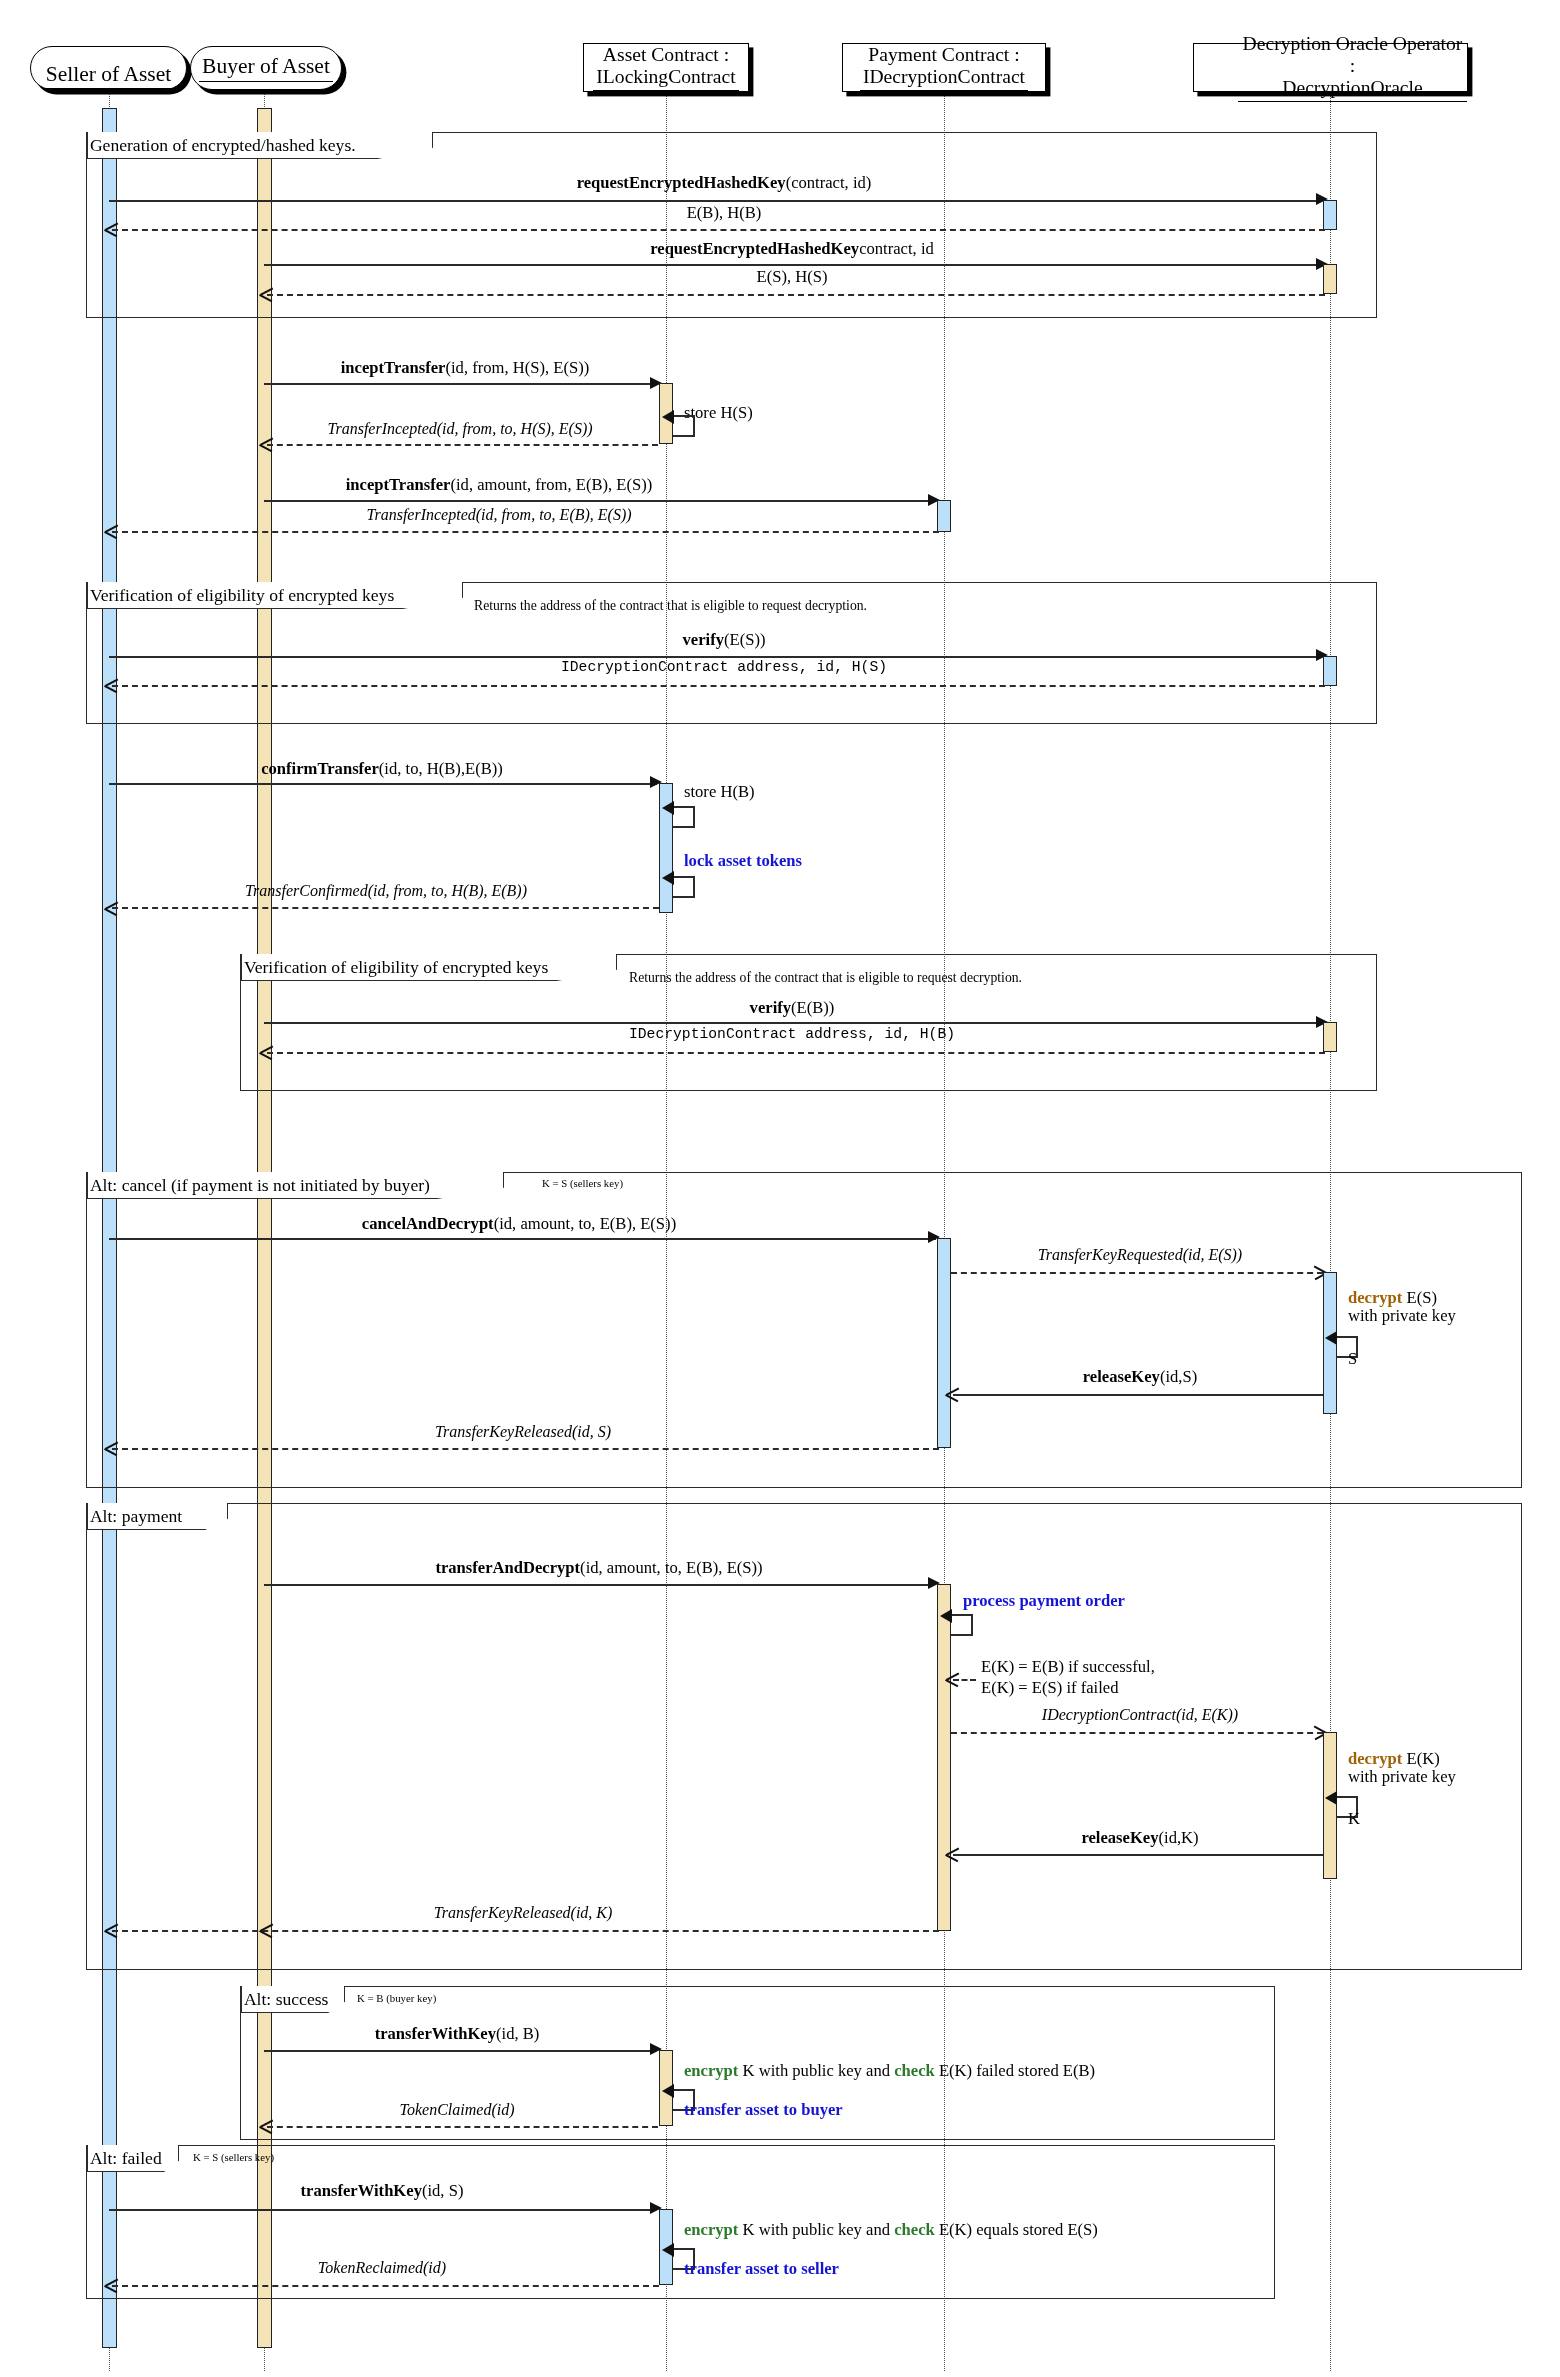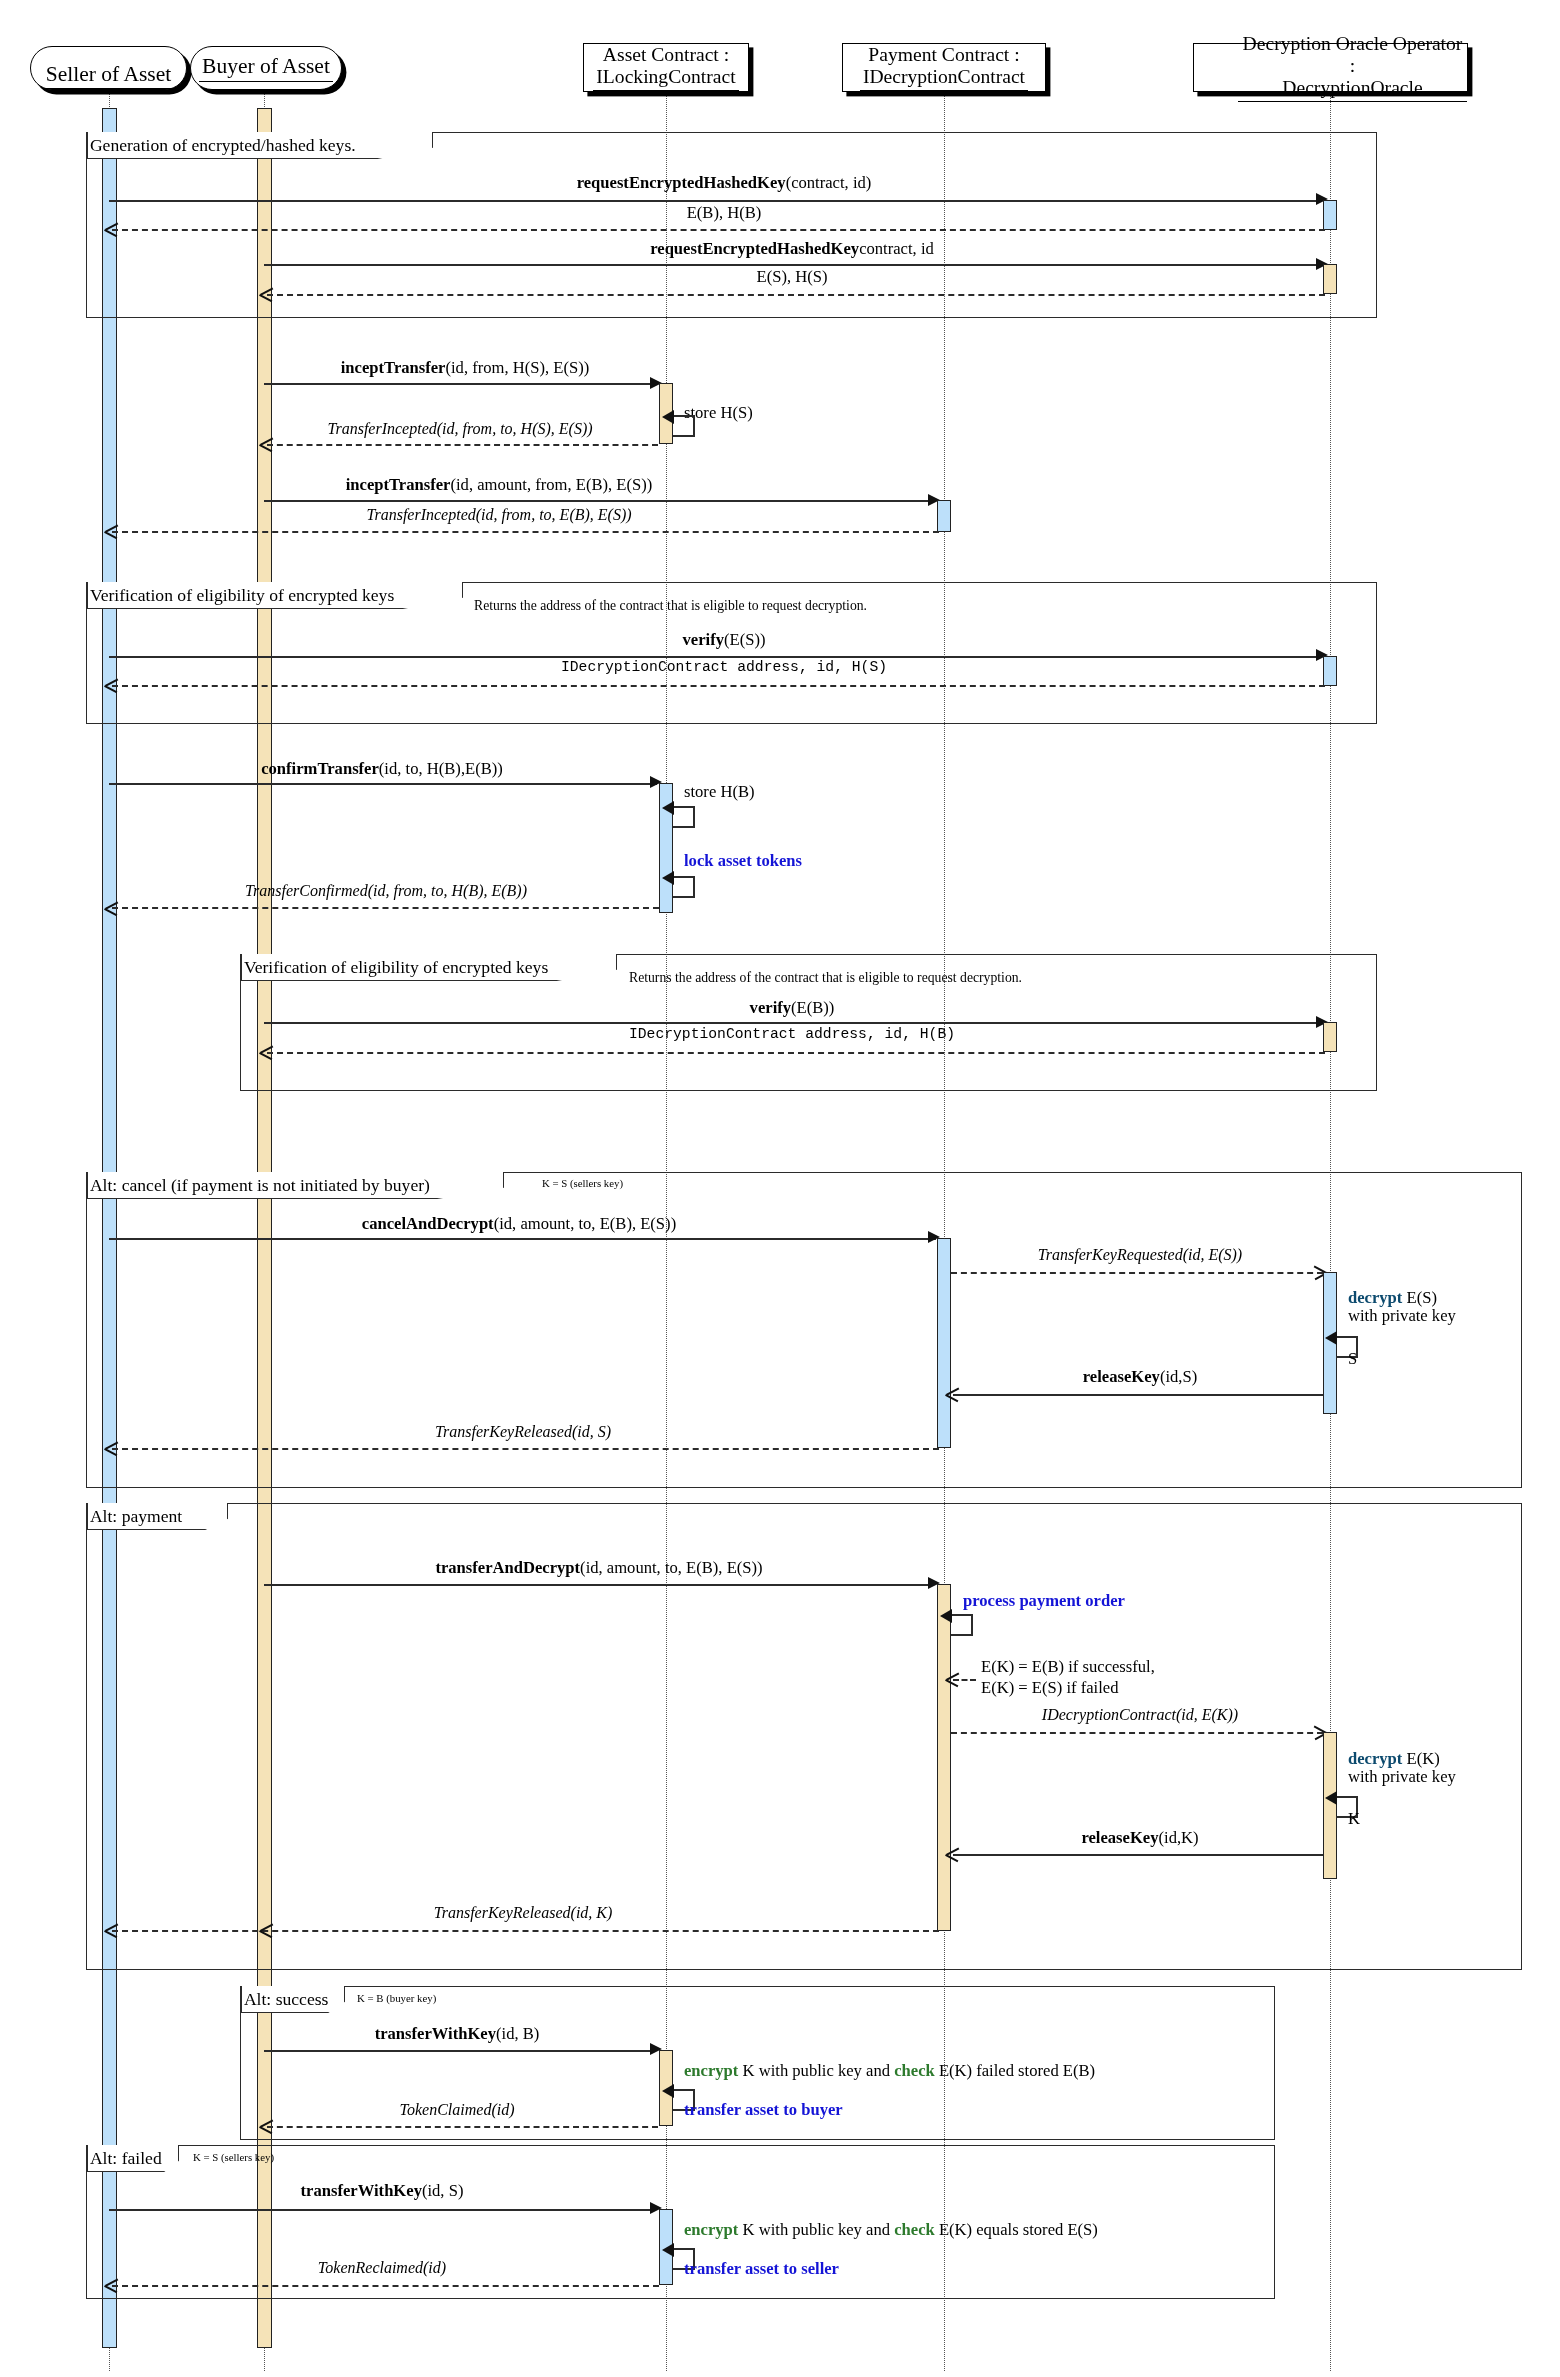--- a/index.html
+++ b/index.html
@@ -56,21 +56,21 @@
   .msg-label.mono{font-family:"Liberation Mono",monospace;font-size:14.7px;}
 
   
   .self{position:absolute;box-sizing:border-box;border:2px solid #2b2b2b;border-left:none;
         height:21.5px;}
   .self .tip{position:absolute;left:-10.8px;top:-7.3px;width:0;height:0;
         border-top:7.3px solid transparent;border-bottom:7.3px solid transparent;
         border-right:12.7px solid #111;}
   .note{position:absolute;font-size:16.6px;white-space:nowrap;line-height:1.1;}
   .note.blue{color:#1414d6;font-weight:bold;}
-  .note.red b{color:#0c4a6e;margin-top:20px;}
+  .note.red b{color:#a16207;margin-top:20px;}
   .note.green b{color:#2d7a2d;}
 </style>
 </head>
 <body>
 
 <div id="stage">
 
   <div class="lifeline" style="left:109px;top:91px;height:2280px;"></div>
   <div class="lifeline" style="left:264px;top:91px;height:2280px;"></div>
   <div class="lifeline" style="left:666px;top:91px;height:2280px;"></div>

